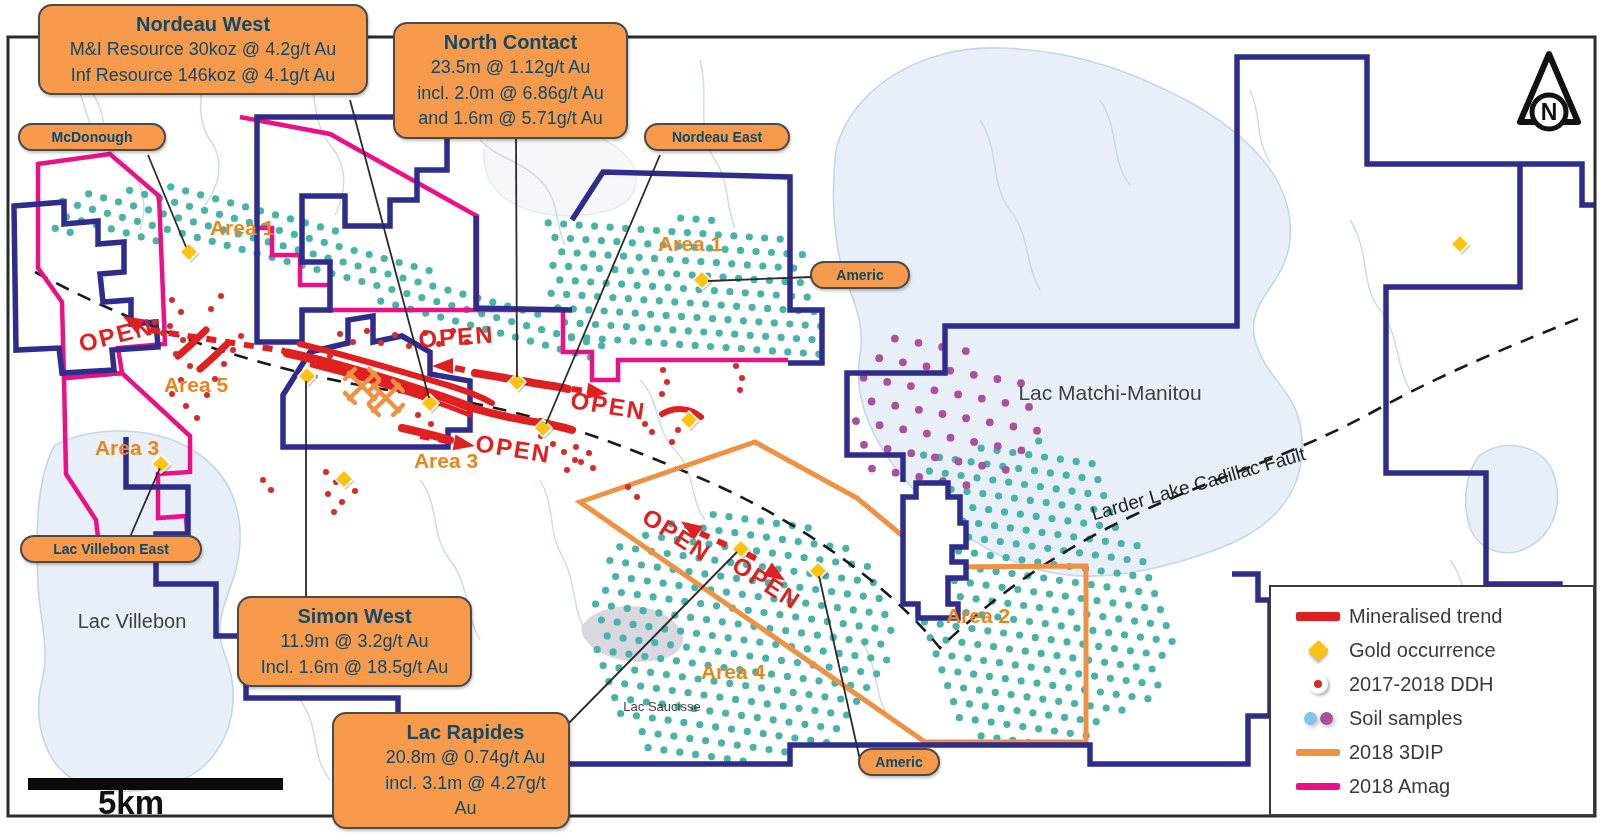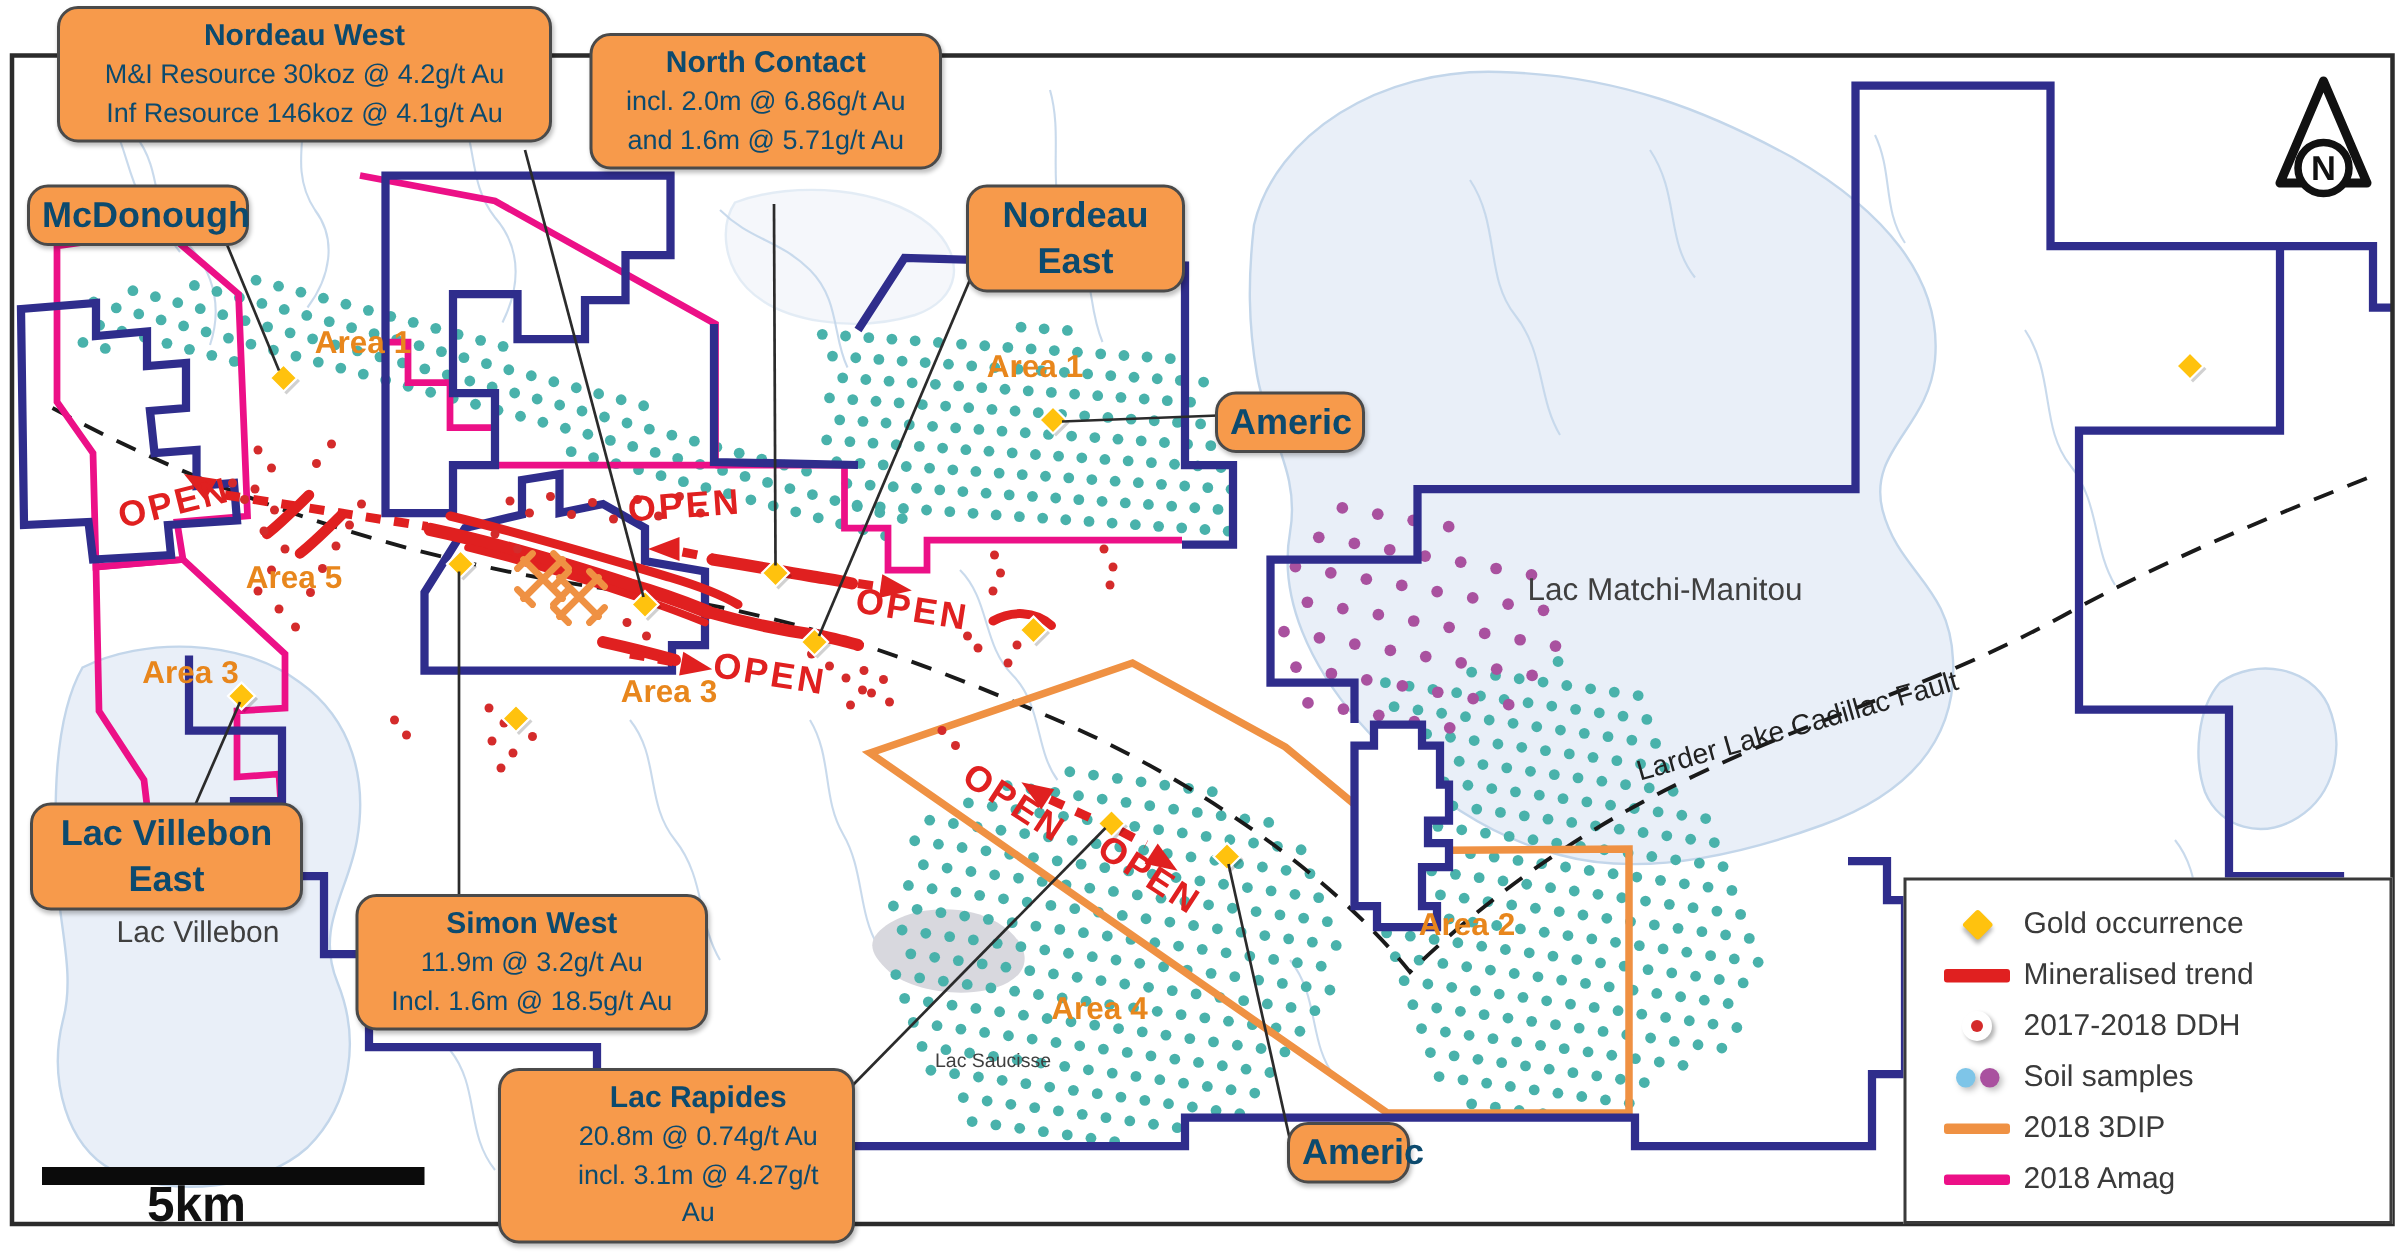--- a/index.html
+++ b/index.html
@@ -5,21 +5,21 @@
   html,body{margin:0;padding:0;background:#fff;}
   #stage{position:relative;width:1603px;height:839px;overflow:hidden;background:#fff;
          font-family:"Liberation Sans",sans-serif;}
   #map-svg{position:absolute;left:0;top:0;}
   .callout{position:absolute;box-sizing:border-box;background:#F79A4B;border:2px solid #4a4a4a;
            border-radius:14px;color:#0c4a6e;text-align:center;padding:5px 10px;z-index:5;
            box-shadow:1px 2px 3px rgba(0,0,0,.25);}
   .callout .c-title{font-weight:bold;font-size:20px;line-height:1.3;}
   .callout .c-line{font-size:18px;line-height:1.42;}
   .callout.single{padding:3px 8px;}
-  .callout.single .c-title{font-size:24px;}
+  .callout.single .c-title{font-size:14px;}
   #legend{position:absolute;box-sizing:border-box;background:#fff;border:2px solid #3a3a3a;
           z-index:6;padding:12px 10px 10px 16px;display:flex;flex-direction:column;justify-content:space-between;}
   .lg-row{display:flex;align-items:center;height:35px;}
   .lg-swatch{width:62px;display:flex;align-items:center;justify-content:center;flex:none;}
   .lg-label{font-size:20px;color:#3a3a3a;}
   .sw-trend{width:44px;height:9px;background:#E02020;border-radius:2px;}
   .sw-threedip{width:44px;height:7px;background:#EF9143;border-radius:2px;}
   .sw-amag{width:44px;height:7px;background:#EC1087;border-radius:2px;}
   .sw-gold{width:15px;height:15px;background:#FFC20E;transform:rotate(45deg);border-radius:2px;
            box-shadow:2px 2px 3px rgba(0,0,0,.3);}
@@ -1081,20 +1081,21 @@
       <rect x="8" y="37" width="1587" height="779" fill="none" stroke="#2b2b2b" stroke-width="3"></rect>
     </svg>
   <div id="callouts">
       <div class="callout" style="left: 38px; top: 4px; width: 330px;">
         <div class="c-title">Nordeau West</div>
         <div class="c-line">M&amp;I Resource 30koz @ 4.2g/t Au</div>
         <div class="c-line">Inf Resource 146koz @ 4.1g/t Au</div>
       </div>
       <div class="callout" style="left: 393px; top: 22px; width: 235px;">
         <div class="c-title">North Contact</div>
+        <div class="c-line">23.5m @ 1.12g/t Au</div>
         <div class="c-line">incl. 2.0m @ 6.86g/t Au</div>
         <div class="c-line">and 1.6m @ 5.71g/t Au</div>
       </div>
       <div class="callout single" style="left: 18px; top: 123px; width: 148px;">
         <div class="c-title">McDonough</div>
       </div>
       <div class="callout single" style="left: 644px; top: 123px; width: 146px;">
         <div class="c-title">Nordeau East</div>
       </div>
       <div class="callout single" style="left: 810px; top: 261px; width: 100px;">
@@ -1111,31 +1112,31 @@
       <div class="callout" style="left: 332px; top: 712px; width: 238px; padding-left: 39px;">
         <div class="c-title">Lac Rapides</div>
         <div class="c-line">20.8m @ 0.74g/t Au</div>
         <div class="c-line">incl. 3.1m @ 4.27g/t Au</div>
       </div>
       <div class="callout single" style="left: 858px; top: 748px; width: 82px;">
         <div class="c-title">Americ</div>
       </div>
     </div>
   <div id="legend" style="left:1269px;top:585px;width:326px;height:231px;">
+      <div class="lg-row">
+        <div class="lg-swatch">
+          <div class="sw-trend"></div>
+        </div>
+        <div class="lg-label">Mineralised trend</div>
+      </div>
       <div class="lg-row">
         <div class="lg-swatch">
           <div class="sw-gold"></div>
         </div>
         <div class="lg-label">Gold occurrence</div>
-      </div>
-      <div class="lg-row">
-        <div class="lg-swatch">
-          <div class="sw-trend"></div>
-        </div>
-        <div class="lg-label">Mineralised trend</div>
       </div>
       <div class="lg-row">
         <div class="lg-swatch">
           <div class="sw-ddh">
             <i></i>
           </div>
         </div>
         <div class="lg-label">2017-2018 DDH</div>
       </div>
       <div class="lg-row">

